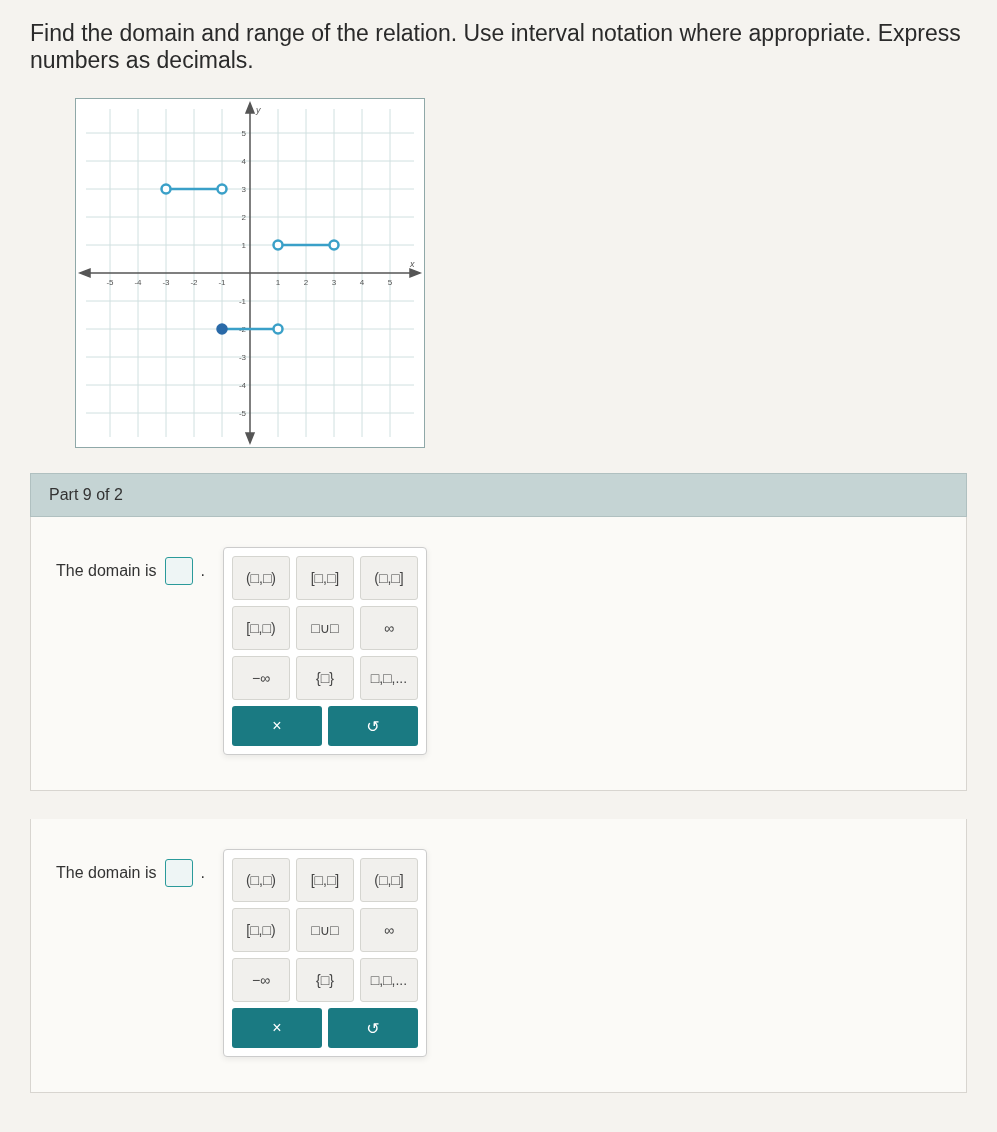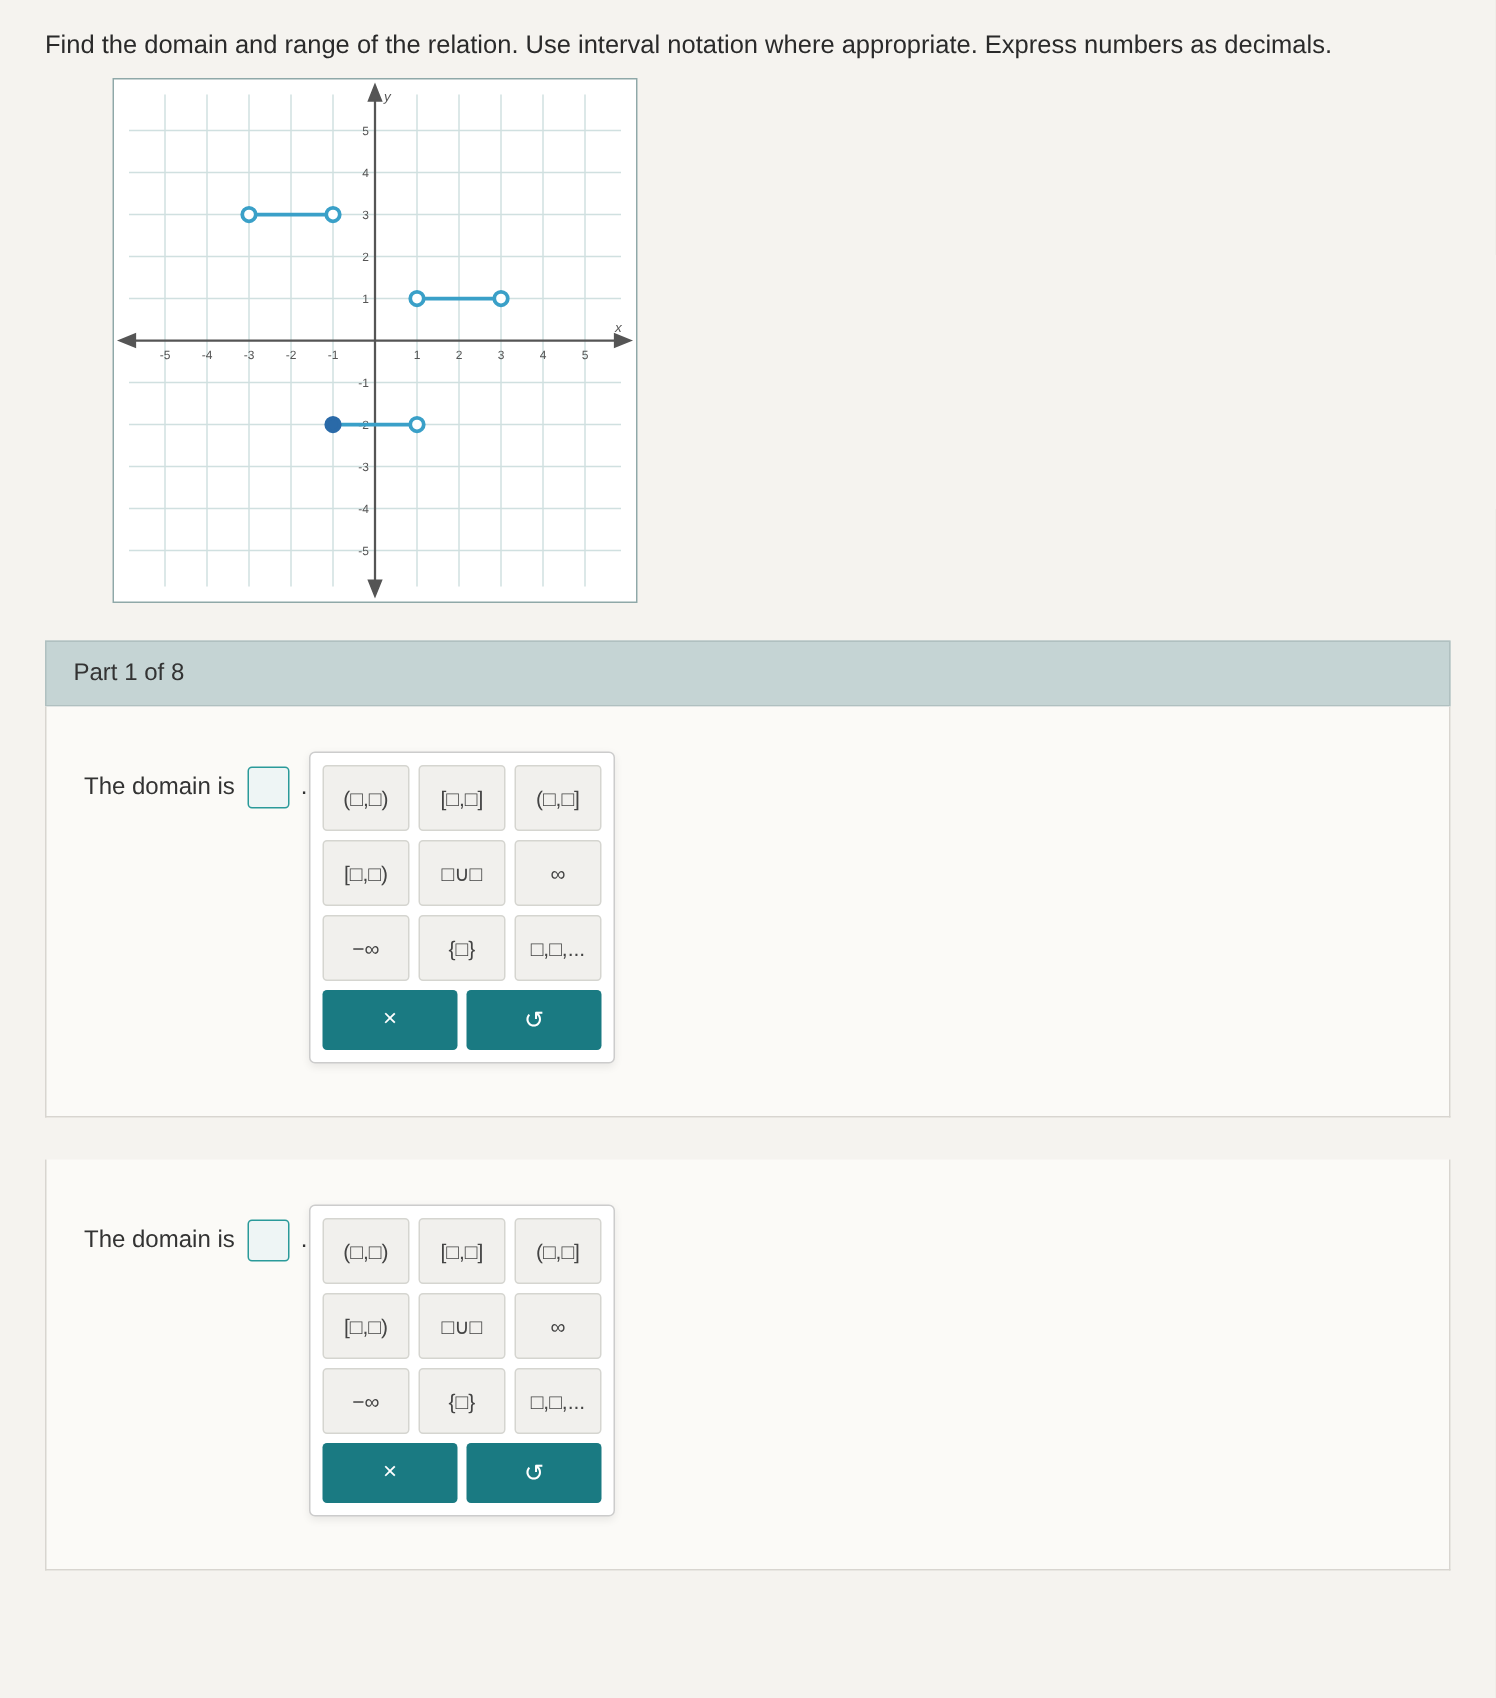--- a/index.html
+++ b/index.html
@@ -10,23 +10,23 @@
     font-family: Arial, Helvetica, sans-serif;
     color: #333;
     width: 997px;
   }
   .page {
     background: #f5f3ef;
     padding: 20px 30px 30px 30px;
     min-height: 1132px;
   }
   .question-text {
-    font-size: 17px;
+    font-size: 23px;
     color: #2a2a2a;
-    margin-bottom: 12px;
+    margin-bottom: 24px;
   }
   .graph-box {
     background: #fff;
     border: 1px solid #8fa8a8;
     width: 350px;
     height: 350px;
     margin-left: 45px;
     margin-bottom: 25px;
     position: relative;
   }
@@ -38,21 +38,21 @@
     border: 1px solid #b0c0c0;
   }
   .part-body {
     background: #fbfaf7;
     border: 1px solid #d8d5d0;
     border-top: none;
     padding: 30px 25px 35px 25px;
     min-height: 250px;
     display: flex;
     align-items: flex-start;
-    gap: 1px;
+    gap: 18px;
     margin-bottom: 28px;
   }
   .answer-label {
     display: flex;
     align-items: center;
     gap: 8px;
     font-size: 16px;
     color: #333;
     padding-top: 10px;
   }
@@ -188,21 +188,21 @@
         <circle cx="202" cy="146" r="4.5" fill="#fff"></circle>
         <circle cx="258" cy="146" r="4.5" fill="#fff"></circle>
 
         <line x1="146" y1="230" x2="202" y2="230"></line>
         <circle cx="146" cy="230" r="4.5" fill="#2a6aa8" stroke="#2a6aa8"></circle>
         <circle cx="202" cy="230" r="4.5" fill="#fff"></circle>
       </g>
     </svg>
   </div>
 
-  <div class="part-header">Part 1 of 8</div>
+  <div class="part-header">Part 9 of 2</div>
   <div class="part-body">
     <div class="answer-label">
       <span>The domain is</span>
       <span class="answer-input"></span>
       <span>.</span>
     </div>
     <div class="palette">
       <div class="palette-grid">
         <div class="palette-btn">(□,□)</div>
         <div class="palette-btn">[□,□]</div>

